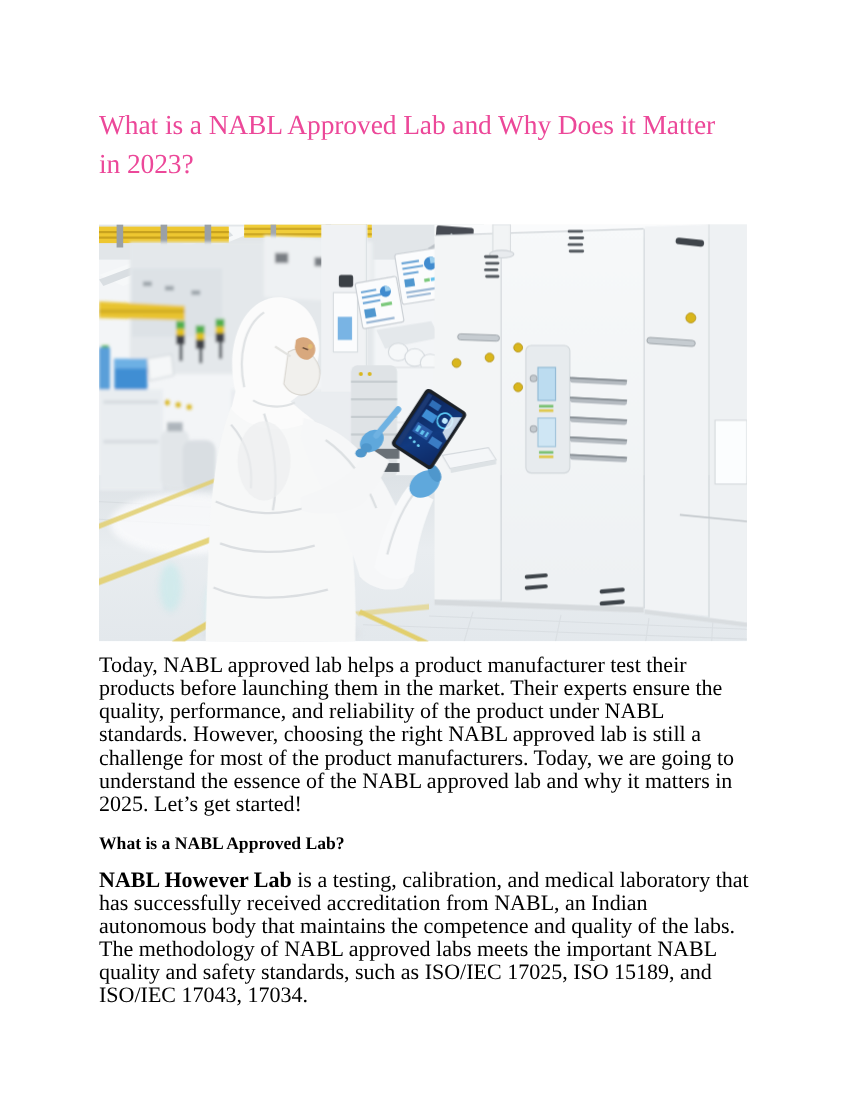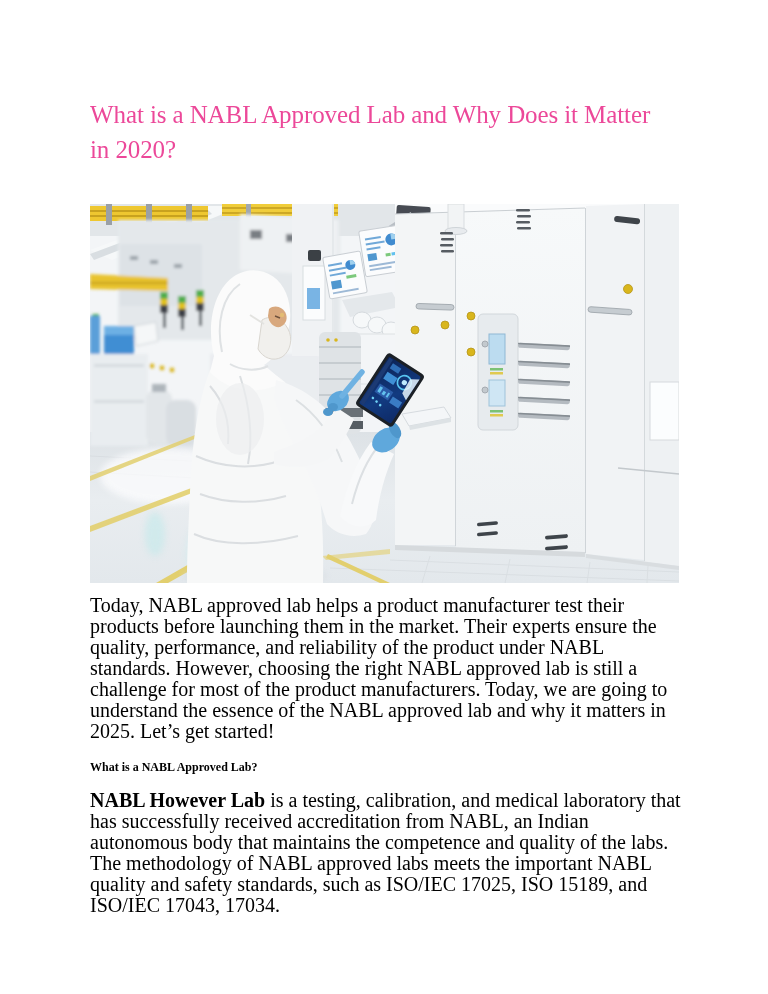--- a/index.html
+++ b/index.html
@@ -3,30 +3,30 @@
 <meta charset="utf-8">
 <style>
   html,body{margin:0;padding:0;background:#ffffff;}
   body{width:768px;height:994px;overflow:hidden;font-family:"Liberation Serif","DejaVu Serif",serif;color:#000;}
   .page{padding:98px 86px 0 90px;}
   h1{margin:0;font-weight:400;font-size:25px;line-height:34.5px;color:#ec4899;letter-spacing:-0.1px;}
   h1 span{display:block;white-space:nowrap;}
   figure{margin:37px 0 12px 0;width:589px;height:379px;}
   figure svg{display:block;}
   p{margin:0 0 15px 0;font-size:20px;line-height:21px;width:592px;}
-  h2{margin:0 0 12px 0;font-size:12px;line-height:21px;font-weight:700;width:592px;}
+  h2{margin:0 0 12px 0;font-size:16px;line-height:21px;font-weight:700;width:592px;}
 </style>
 </head>
 <body>
 
 <main class="page">
 
   <h1>
     <span>What is a NABL Approved Lab and Why Does it Matter</span>
-    <span>in 2020?</span>
+    <span>in 2023?</span>
   </h1>
 
   <figure>
     <svg width="589" height="379" viewBox="0 0 589 379" xmlns="http://www.w3.org/2000/svg">
       <defs>
         <linearGradient id="floorG" x1="0" y1="0" x2="0" y2="1">
           <stop offset="0" stop-color="#dde2e6"></stop>
             <stop offset="0.45" stop-color="#e9edf0"></stop>
             <stop offset="1" stop-color="#e3e8ec"></stop>
         </linearGradient>

